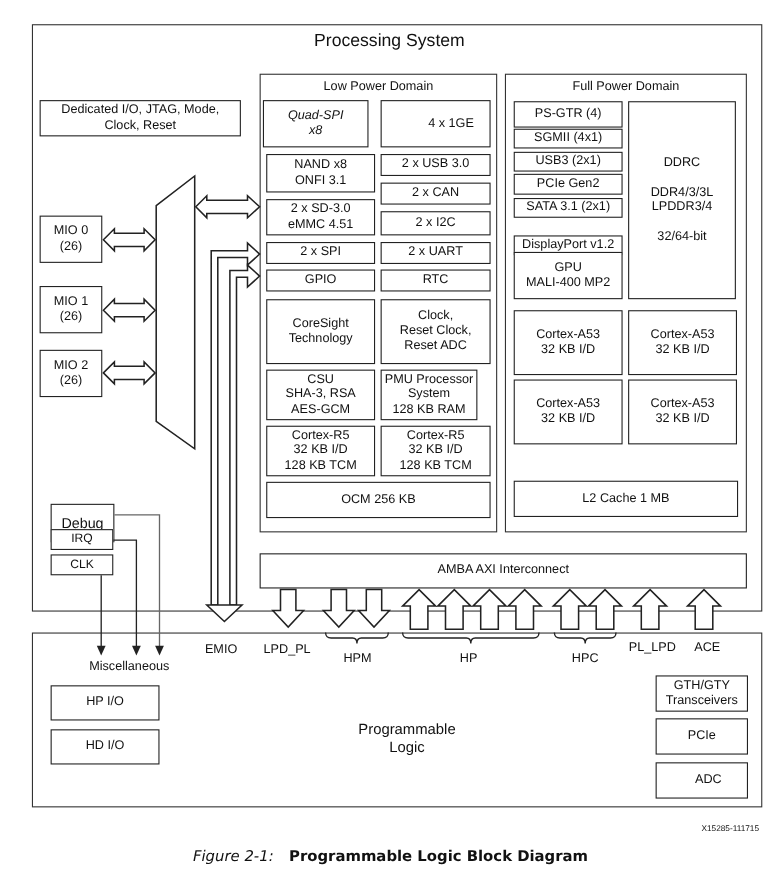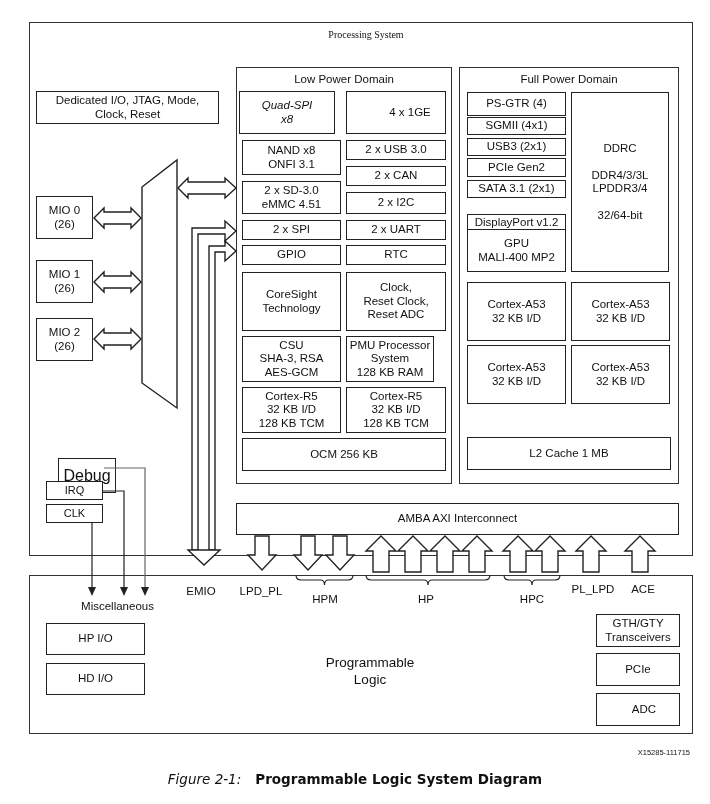--- a/index.html
+++ b/index.html
@@ -14,21 +14,21 @@
   .caption { position: absolute; left: 0; width: 710px; top: 771px; text-align: center;
              font-family: "DejaVu Sans", sans-serif; font-size: 13.5px; }
   .caption .fig { font-style: italic; margin-right: 14px; }
   .caption .title { font-weight: bold; }
   .docid { position: absolute; right: 20px; top: 748px; font-size: 7.5px; }
 </style>
 </head>
 <body>
 
 <div class="frame" style="left:29px;top:22px;width:664px;height:534px;"></div>
-<div class="lbl" style="left:260px;top:29px;width:212px;font-size:10px;font-family:Liberation Serif, serif;">Processing System</div>
+<div class="lbl" style="left:248px;top:29px;width:212px;font-size:16px;">Processing System</div>
 
 <div class="frame" style="left:29px;top:575px;width:664px;height:159px;"></div>
 <div class="lbl" style="left:290px;top:654px;width:160px;font-size:13.5px;line-height:17px;white-space:pre-line;">Programmable
 Logic</div>
 
 <div class="frame" style="left:236px;top:67px;width:216px;height:417px;"></div>
 <div class="lbl" style="left:236px;top:73px;width:216px;">Low Power Domain</div>
 
 <div class="box" style="left:239px;top:91px;width:96px;height:43px;font-style:italic;">Quad-SPI
 x8</div>
@@ -94,21 +94,21 @@
 
 <div class="box" style="left:36px;top:91px;width:183px;height:33px;">Dedicated I/O, JTAG, Mode,
 Clock, Reset</div>
 <div class="box" style="left:36px;top:196px;width:57px;height:43px;">MIO 0
 (26)</div>
 <div class="box" style="left:36px;top:260px;width:57px;height:43px;">MIO 1
 (26)</div>
 <div class="box" style="left:36px;top:318px;width:57px;height:43px;">MIO 2
 (26)</div>
 
-<div class="box" style="left:58px;top:458px;width:58px;height:35px;font-size:16px;">Debug</div>
+<div class="box" style="left:46px;top:458px;width:58px;height:35px;font-size:13px;">Debug</div>
 <div class="box" style="left:46px;top:481px;width:57px;height:19px;font-size:11px;">IRQ</div>
 <div class="box" style="left:46px;top:504px;width:57px;height:19px;font-size:11px;">CLK</div>
 
 <div class="lbl" style="left:70px;top:600px;width:95px;">Miscellaneous</div>
 <div class="lbl" style="left:180px;top:585px;width:42px;">EMIO</div>
 <div class="lbl" style="left:234px;top:585px;width:54px;">LPD_PL</div>
 <div class="lbl" style="left:305px;top:593px;width:40px;text-align:center;">HPM</div>
 <div class="lbl" style="left:406px;top:593px;width:40px;">HP</div>
 <div class="lbl" style="left:512px;top:593px;width:40px;">HPC</div>
 <div class="lbl" style="left:566px;top:583px;width:54px;">PL_LPD</div>
@@ -164,14 +164,14 @@
 
   <g fill="none" stroke="#222" stroke-width="1.2" id="braces">
       <path d="M296,575 q0,5 5,5 L320.5,580 q4,0 4,5 q0,-5 4,-5 L348,580 q5,0 5,-5"></path>
       <path d="M366,575 q0,5 5,5 L424,580 q4,0 4,5 q0,-5 4,-5 L485,580 q5,0 5,-5"></path>
       <path d="M504,575 q0,5 5,5 L528,580 q4,0 4,5 q0,-5 4,-5 L555,580 q5,0 5,-5"></path>
     </g>
 </svg>
 
 <div class="docid">X15285-111715</div>
 <div class="caption">
-  <span class="fig">Figure 2-1:</span><span class="title">Programmable Logic System Diagram</span>
+  <span class="fig">Figure 2-1:</span><span class="title">Programmable Logic Block Diagram</span>
 </div>
 
 </body></html>

